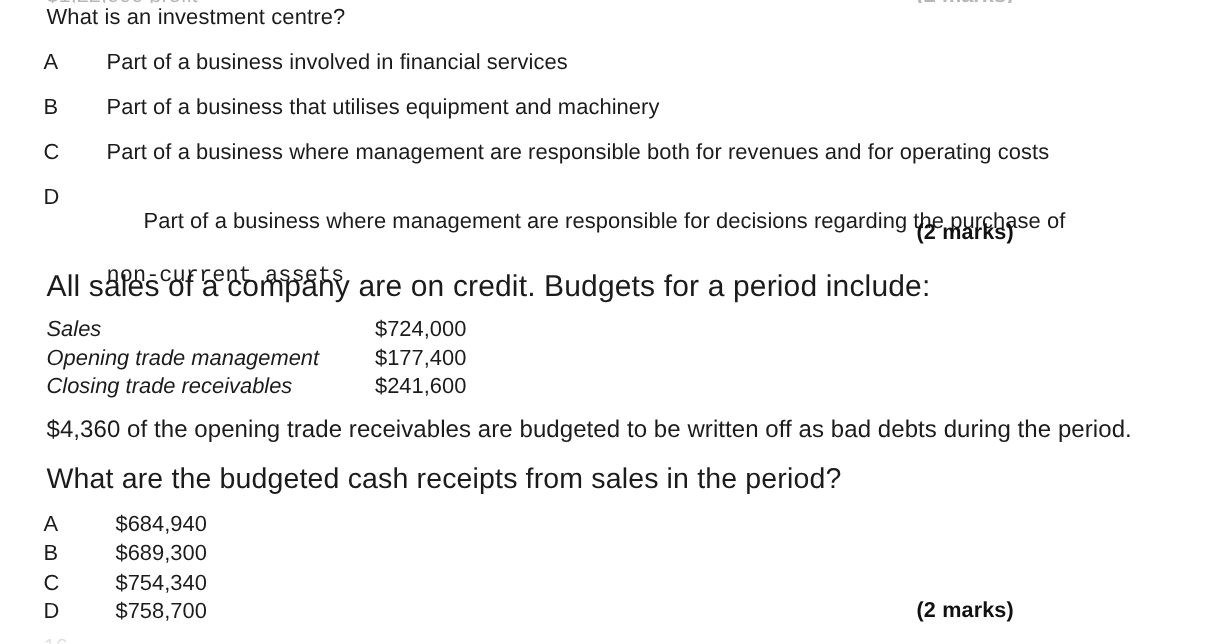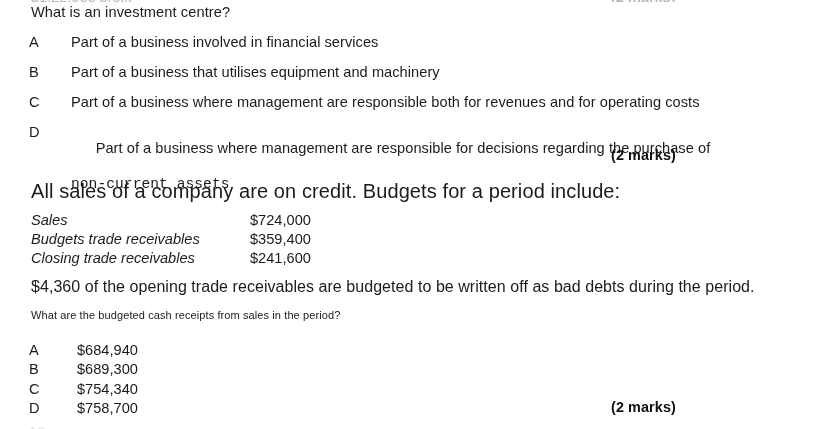--- a/index.html
+++ b/index.html
@@ -112,21 +112,21 @@
   .bt-label { position: absolute; left: 0; top: 0; white-space: pre; font-style: italic; }
   .bt-value { position: absolute; left: 219px; top: 0; white-space: pre; }
 
   .q2-baddebt {
     left: 31px; top: 278px;
     font-size: 16px;
     letter-spacing: .05px;
   }
   .q2-question {
     left: 31px; top: 309px;
-    font-size: 11px;
+    font-size: 19px;
     letter-spacing: .1px;
   }
 
   .ans-list {
     position: absolute;
     left: 29px;
     top: 341px;
     font-size: 14.6px;
     line-height: 19.4px;
   }
@@ -176,22 +176,22 @@
   <div class="marks q1-marks">(2 marks)</div>
 
   <div class="abs q2-intro">All sales of a company are on credit. Budgets for a period include:</div>
 
   <div class="budget-table">
     <div class="bt-row">
       <span class="bt-label">Sales</span>
       <span class="bt-value">$724,000</span>
     </div>
     <div class="bt-row">
-      <span class="bt-label">Budgets trade receivables</span>
-      <span class="bt-value">$359,400</span>
+      <span class="bt-label">Opening trade management</span>
+      <span class="bt-value">$177,400</span>
     </div>
     <div class="bt-row">
       <span class="bt-label">Closing trade receivables</span>
       <span class="bt-value">$241,600</span>
     </div>
   </div>
 
   <div class="abs q2-baddebt">$4,360 of the opening trade receivables are budgeted to be written off as bad debts during the period.</div>
   <div class="abs q2-question">What are the budgeted cash receipts from sales in the period?</div>
 

